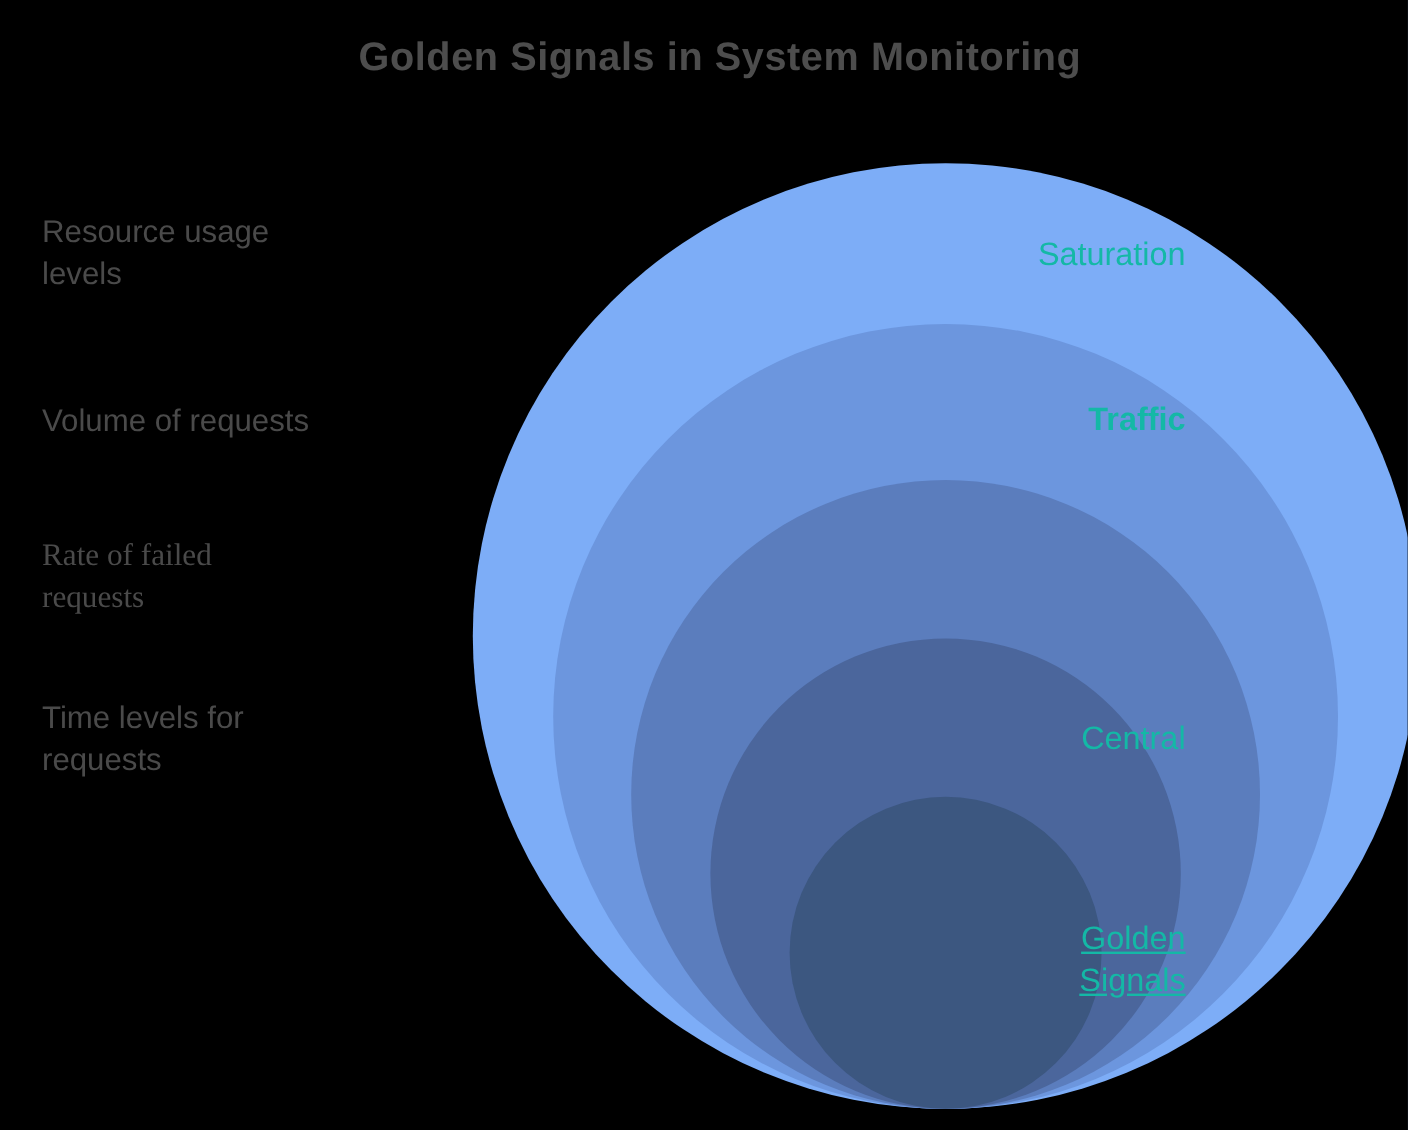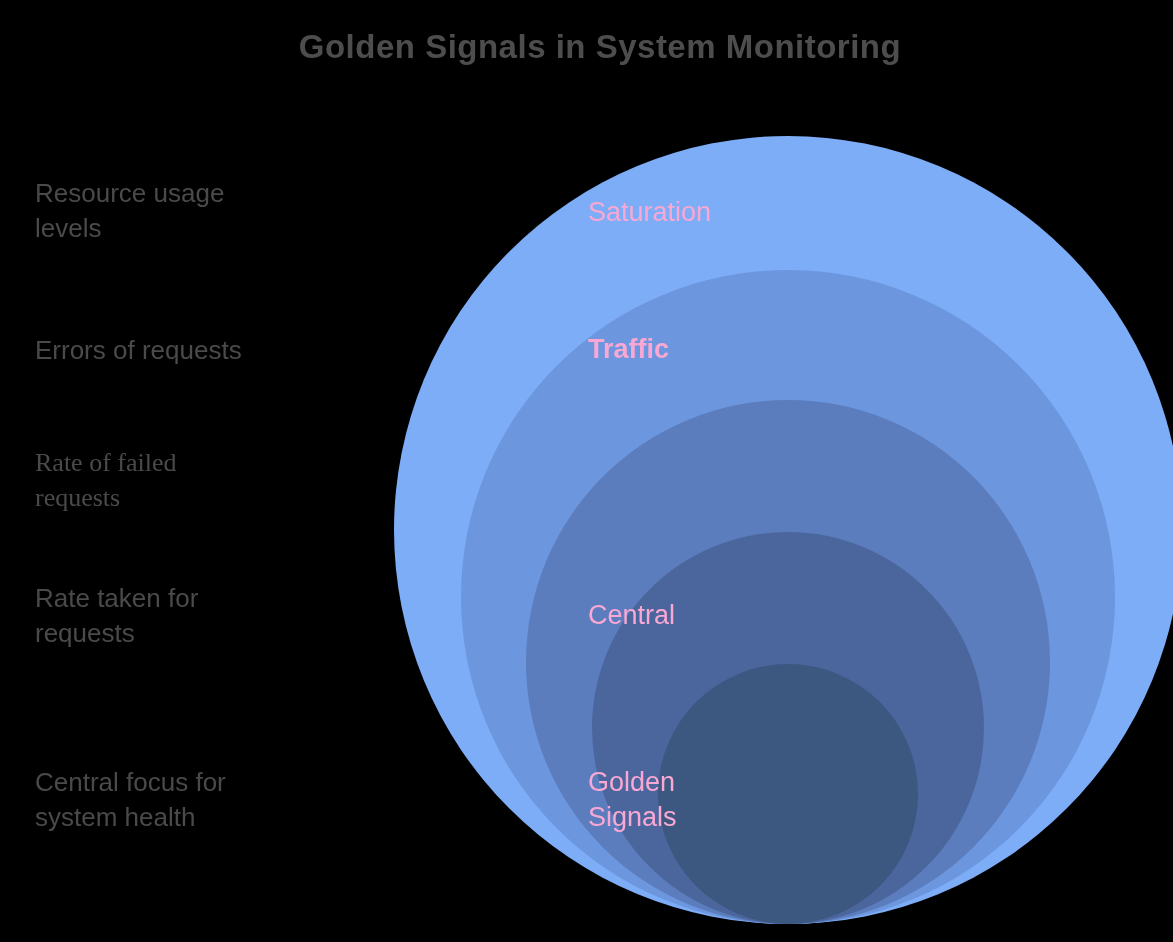--- a/index.html
+++ b/index.html
@@ -35,31 +35,31 @@
   .ring-saturation { left: 364px; top: 136px; width: 788px; height: 788px; }
   .ring-traffic    { left: 431px; top: 270px; width: 654px; height: 654px; }
   .ring-errors     { left: 496px; top: 400px; width: 524px; height: 524px; }
   .ring-latency    { left: 562px; top: 532px; width: 392px; height: 392px; }
   .ring-golden     { left: 628px; top: 664px; width: 260px; height: 260px; }
 
   .ring-label {
     position: absolute;
     left: 558px;            
     width: 400px;
-    text-align: left;
-    color: #f9a8d4;
+    text-align: right;
+    color: #14b8a6;
     font-size: 27px;
     line-height: 35px;
     white-space: pre-line;
   }
   .ring-label.saturation { top: 195px; }
   .ring-label.traffic    { top: 332px; font-weight: bold; }
   .ring-label.errors     { top: 463px; }
   .ring-label.latency    { top: 598px; }
-  .ring-label.golden     { top: 765px; }
+  .ring-label.golden     { top: 765px; text-decoration: underline; }
 
   .side-label {
     position: absolute;
     right: 868px;           
     width: 300px;
     text-align: left;
     color: #4a4a4a;
     font-size: 26px;
     line-height: 35px;
     white-space: pre-line;
@@ -84,21 +84,19 @@
   <div class="ring ring-golden" style="background-color: rgb(60, 87, 128);"></div>
 
   <div class="ring-label saturation">Saturation</div>
   <div class="ring-label traffic">Traffic</div>
   <div class="ring-label latency">Central</div>
   <div class="ring-label golden">Golden
 Signals</div>
 
   <div class="side-label resource">Resource usage
 levels</div>
-  <div class="side-label volume">Errors of requests</div>
+  <div class="side-label volume">Volume of requests</div>
   <div class="side-label rate">Rate of failed
 requests</div>
-  <div class="side-label time">Rate taken for
+  <div class="side-label time">Time levels for
 requests</div>
-  <div class="side-label central">Central focus for
-system health</div>
 
 </div>
 
 </body></html>

